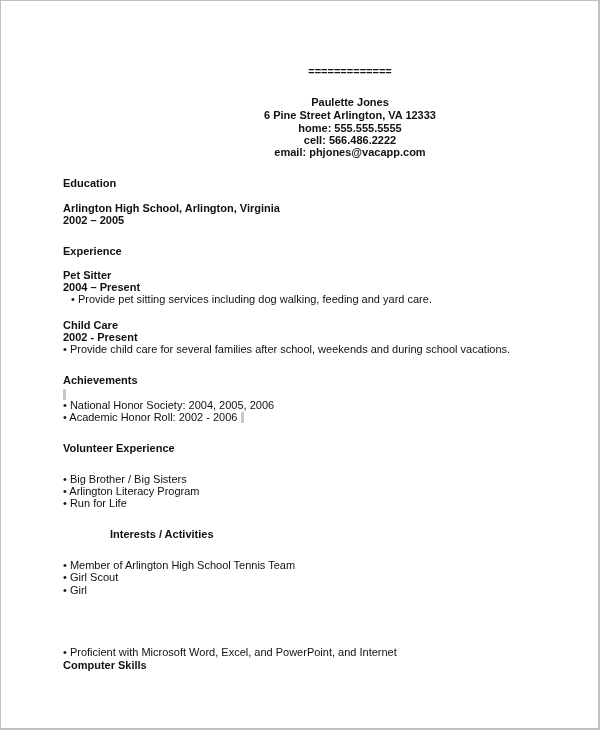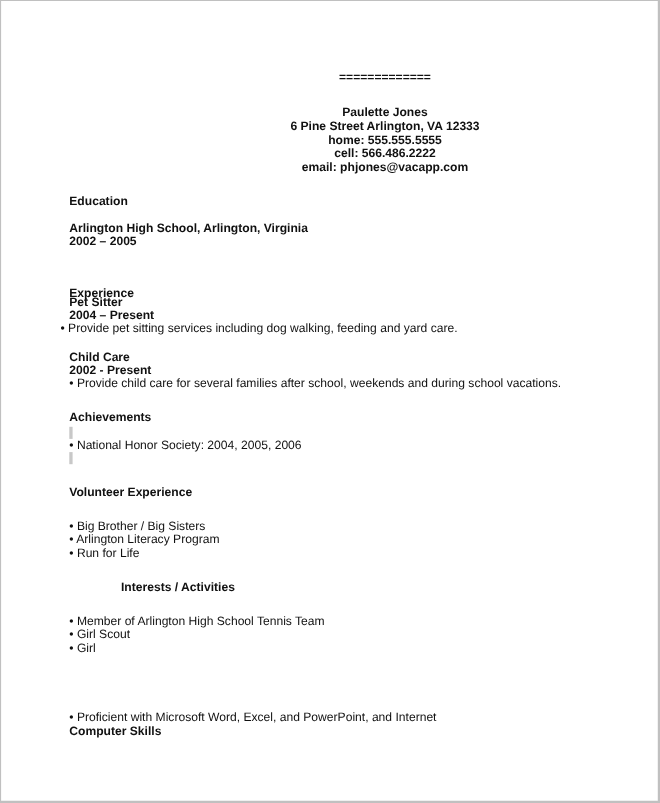--- a/index.html
+++ b/index.html
@@ -29,33 +29,33 @@
     <div class="abs center b" style="top:95px;">Paulette Jones</div>
     <div class="abs center b" style="top:108px;">6 Pine Street Arlington, VA 12333</div>
     <div class="abs center b" style="top:121px;">home: 555.555.5555</div>
     <div class="abs center b" style="top:133px;">cell: 566.486.2222</div>
     <div class="abs center b" style="top:145px;">email: phjones@vacapp.com</div>
 
     <div class="abs b" style="left:62px; top:176px;">Education</div>
     <div class="abs b" style="left:62px; top:201px;">Arlington High School, Arlington, Virginia</div>
     <div class="abs b" style="left:62px; top:213px;">2002 – 2005</div>
 
-    <div class="abs b" style="left:62px; top:244px;margin-top:16px;">Experience</div>
+    <div class="abs b" style="left:62px; top:244px;">Experience</div>
     <div class="abs b" style="left:62px; top:268px;">Pet Sitter</div>
     <div class="abs b" style="left:62px; top:280px;">2004 – Present</div>
-    <div class="abs" style="left:54px; top:292px;">• Provide pet sitting services including dog walking, feeding and yard care.</div>
+    <div class="abs" style="left:70px; top:292px;">• Provide pet sitting services including dog walking, feeding and yard care.</div>
 
     <div class="abs b" style="left:62px; top:318px;">Child Care</div>
     <div class="abs b" style="left:62px; top:330px;text-align:center;">2002 - Present</div>
     <div class="abs" style="left:62px; top:342px;">• Provide child care for several families after school, weekends and during school vacations.</div>
 
     <div class="abs b" style="left:62px; top:373px;">Achievements</div>
     <div class="abs" style="left:62px; top:387px;"><span class="mark"></span></div>
     <div class="abs" style="left:62px; top:398px;">• National Honor Society: 2004, 2005, 2006</div>
-    <div class="abs" style="left:62px; top:410px;"> <span class="mark"></span></div>
+    <div class="abs" style="left:62px; top:410px;"><span>• Academic Honor Roll: 2002 - 2006</span> <span class="mark"></span></div>
 
     <div class="abs b" style="left:62px; top:441px;">Volunteer Experience</div>
     <div class="abs" style="left:62px; top:472px;">• Big Brother / Big Sisters</div>
     <div class="abs" style="left:62px; top:484px;">• Arlington Literacy Program</div>
     <div class="abs" style="left:62px; top:496px;">• Run for Life</div>
 
     <div class="abs b" style="left:62px; top:527px;padding-left:47px;">Interests / Activities</div>
     <div class="abs" style="left:62px; top:558px;">• Member of Arlington High School Tennis Team</div>
     <div class="abs" style="left:62px; top:570px;">• Girl Scout</div>
     <div class="abs" style="left:62px; top:583px;">• Girl</div>

